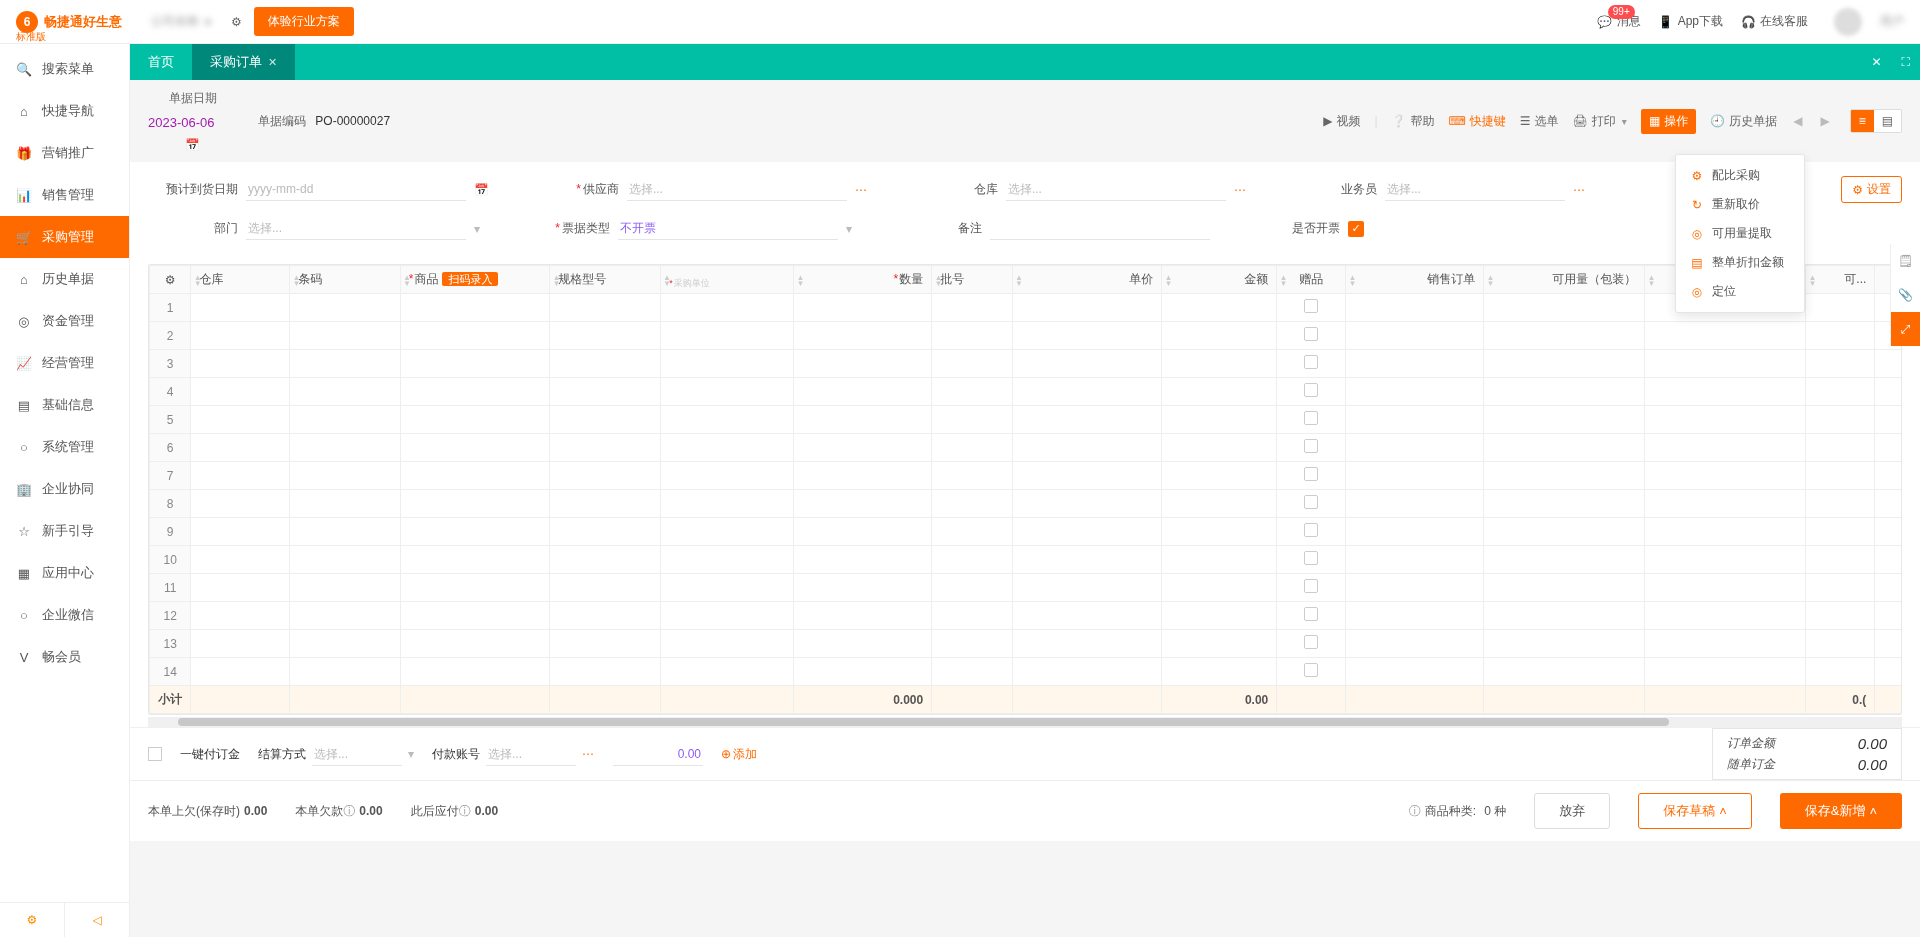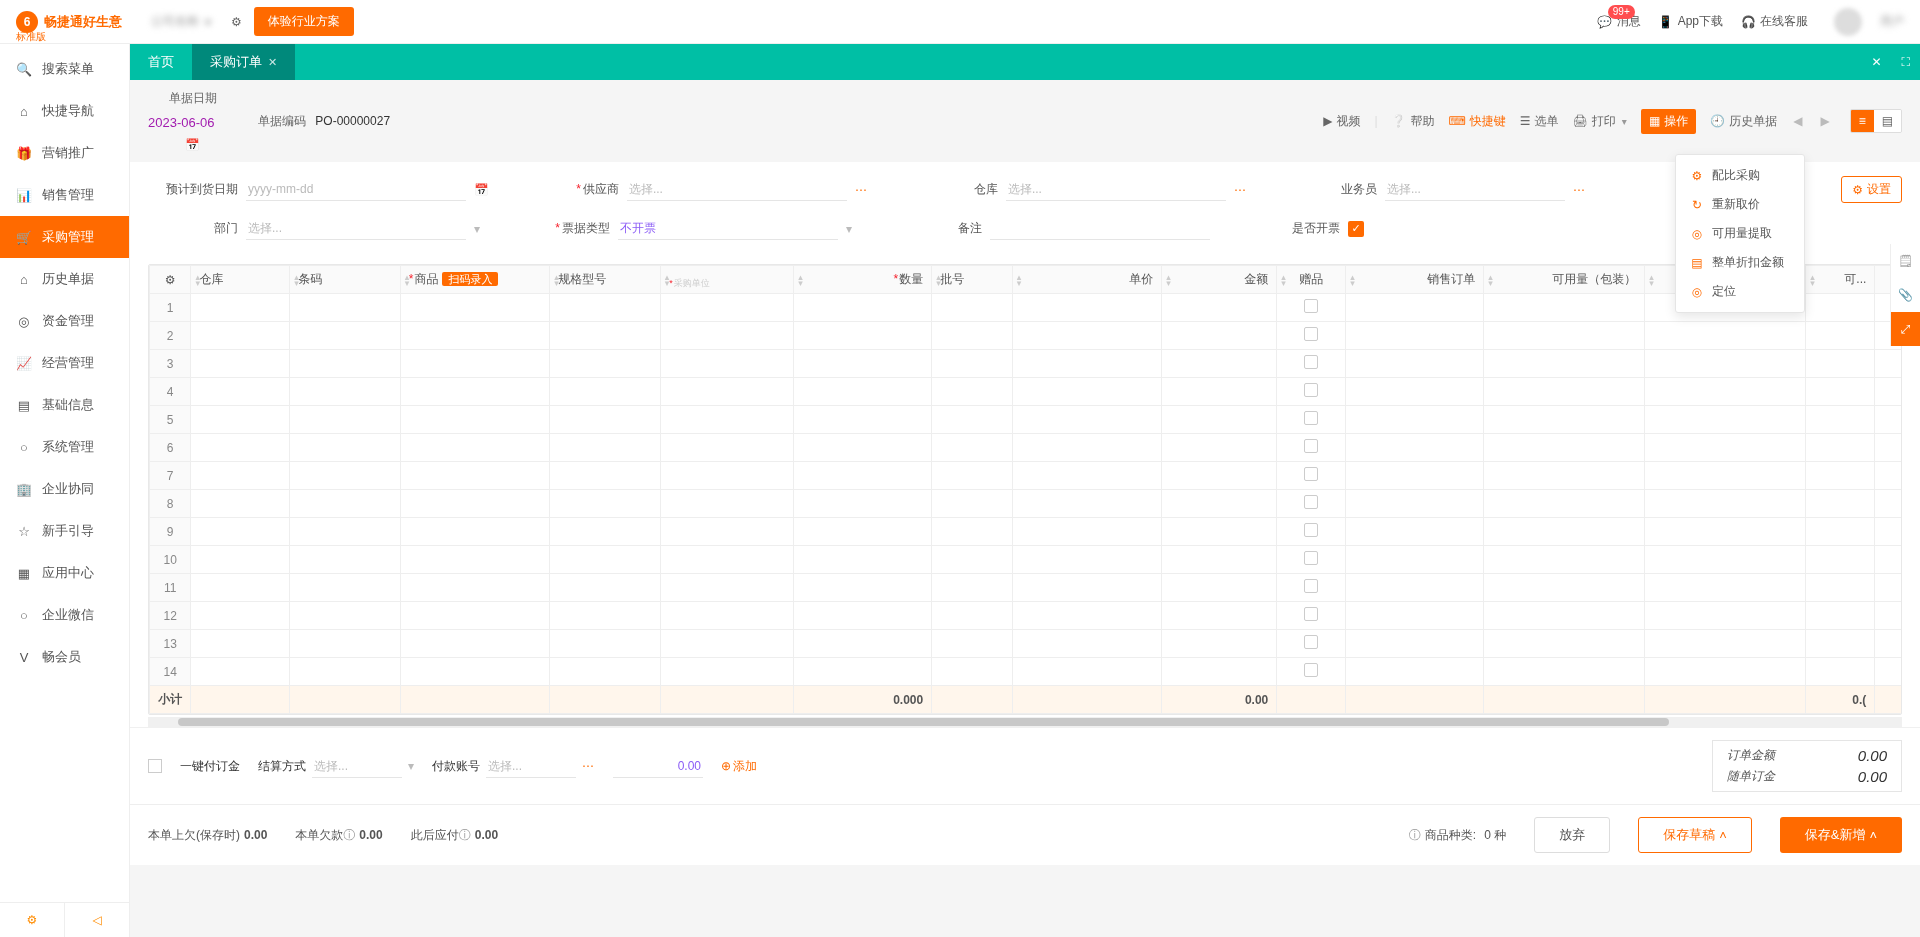--- a/index.html
+++ b/index.html
@@ -103,21 +103,21 @@
 table.grid td.rownum { text-align: center; color: #888; background: #fafafa; }
 table.grid td.tc { text-align: center; }
 table.grid td.tr { text-align: right; }
 table.grid tr.subtotal td { background: #fff6ec; font-weight: 600; }
 .scan-badge { background: #ff6a00; color: #fff; padding: 1px 6px; border-radius: 2px; font-size: 11px; margin-left: 4px; }
 .chk { width: 14px; height: 14px; border: 1px solid #ccc; border-radius: 2px; display: inline-block; }
 .hscroll { height: 10px; background: #f0f0f0; margin-top: 2px; position: relative; }
 .hscroll-thumb { position: absolute; left: 30px; top: 1px; height: 8px; width: 85%; background: #c8c8c8; border-radius: 4px; }
 
 
-.pay-row { background: #fff; padding: 12px 18px; display: flex; align-items: center; gap: 18px; border-top: 1px solid #f0f0f0; }
+.pay-row { background: #fff; padding: 0 18px; display: flex; align-items: center; gap: 18px; border-top: 1px solid #f0f0f0; }
 .pay-chk { width: 14px; height: 14px; border: 1px solid #ccc; display: inline-block; }
 .pay-field { display: flex; align-items: center; gap: 6px; }
 .pay-sum { margin-left: auto; border: 1px solid #e5e5e5; padding: 6px 14px; display: flex; flex-direction: column; gap: 4px; min-width: 190px; }
 .pay-sum-row { display: flex; justify-content: space-between; color: #555; font-style: italic; }
 .pay-sum-row .val { font-size: 15px; color: #333; }
 .add-link { color: #ff6a00; cursor: pointer; display: flex; align-items: center; gap: 2px; }
 
 
 .footer { background: #fff; border-top: 1px solid #eee; padding: 12px 18px; display: flex; align-items: center; gap: 28px; }
 .foot-stat { color: #555; }

